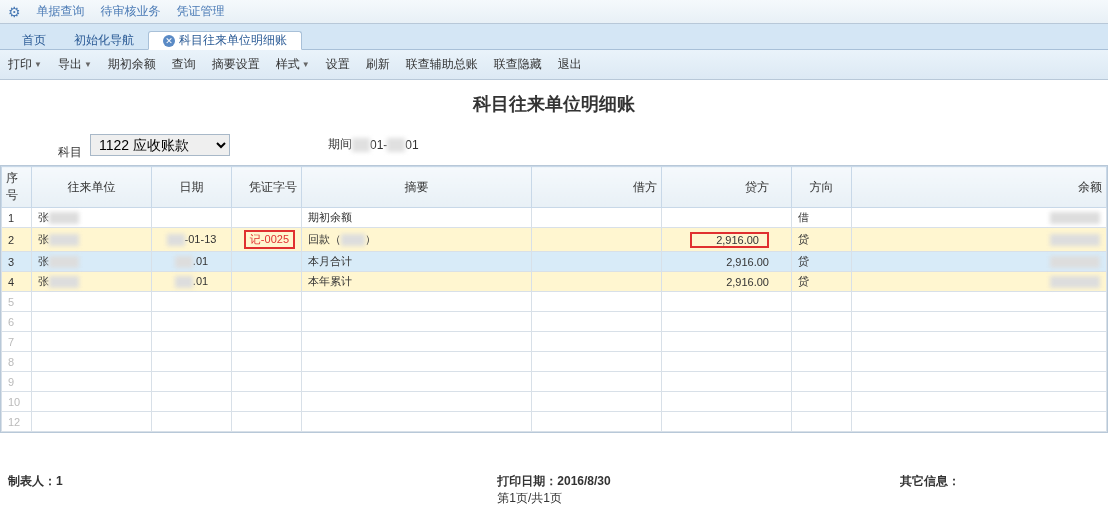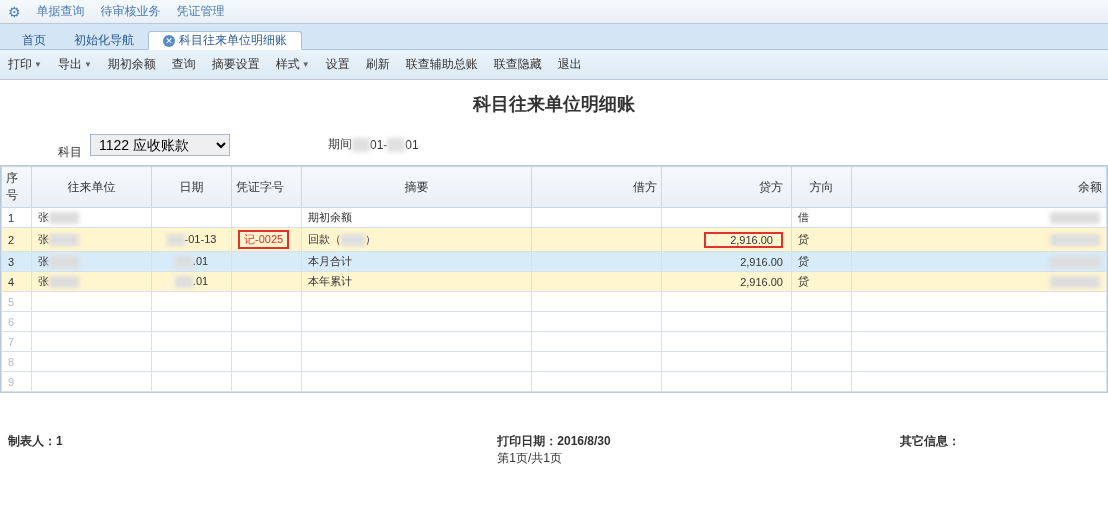--- a/index.html
+++ b/index.html
@@ -26,24 +26,24 @@
     .filter-period { margin-left: 90px; display: flex; align-items: center; }
     .blur-box { background: #e0e0e0; display: inline-block; filter: blur(2px); }
     
     .table-wrapper { border: 1px solid #b8c8d8; margin: 0; }
     table { width: 100%; border-collapse: collapse; table-layout: fixed; }
     th { background: linear-gradient(#f5f9fc, #e8f0f6); border: 1px solid #c8d8e8; padding: 3px 4px; font-weight: normal; text-align: center; height: 22px; color: #333; }
     td { border: 1px solid #d8e0e8; padding: 2px 6px; height: 20px; font-size: 11px; }
     .col-seq { width: 30px; text-align: left; }
     .col-unit { width: 120px; }
     .col-date { width: 80px; text-align: center; margin-top: 40px; }
-    .col-voucher { width: 70px; text-align: left; }
+    .col-voucher { width: 70px; text-align: right; }
     .col-summary { width: 230px; }
     .col-debit { width: 130px; text-align: right; }
-    .col-credit { width: 130px; text-align: right; padding-right: 8px; }
+    .col-credit { width: 130px; text-align: right; padding-right: 22px; }
     .col-dir { width: 60px; }
     .col-balance { width: auto; text-align: right; }
     
     .row-yellow { background: #fff6d0; }
     .row-blue { background: #d8ebf8; }
     .row-gray td { color: #bbb; }
     
     .red-box { border: 2px solid #e03030; display: inline-block; padding: 0 4px; color: #e03030; }
     .red-box-credit { border: 2px solid #e03030; display: inline-block; padding: 0 8px 0 24px; }
     .cell-blur { background: #ddd; filter: blur(2px); display: inline-block; height: 12px; vertical-align: middle; }
@@ -220,20 +220,42 @@
           <td class="col-seq">9</td>
           <td></td>
           <td></td>
           <td></td>
           <td></td>
           <td></td>
           <td></td>
           <td></td>
           <td></td>
         </tr>
+      <tr class="row-gray">
+          <td class="col-seq">10</td>
+          <td></td>
+          <td></td>
+          <td></td>
+          <td></td>
+          <td></td>
+          <td></td>
+          <td></td>
+          <td></td>
+        </tr>
+      <tr class="row-gray">
+          <td class="col-seq">12</td>
+          <td></td>
+          <td></td>
+          <td></td>
+          <td></td>
+          <td></td>
+          <td></td>
+          <td></td>
+          <td></td>
+        </tr>
     </tbody>
   </table>
 </div>
 
 <div class="footer">
   <div class="footer-left">
     <b>制表人：</b><b>1</b>
   </div>
   <div class="footer-center">
     <div><b>打印日期：</b><b>2016/8/30</b></div>

